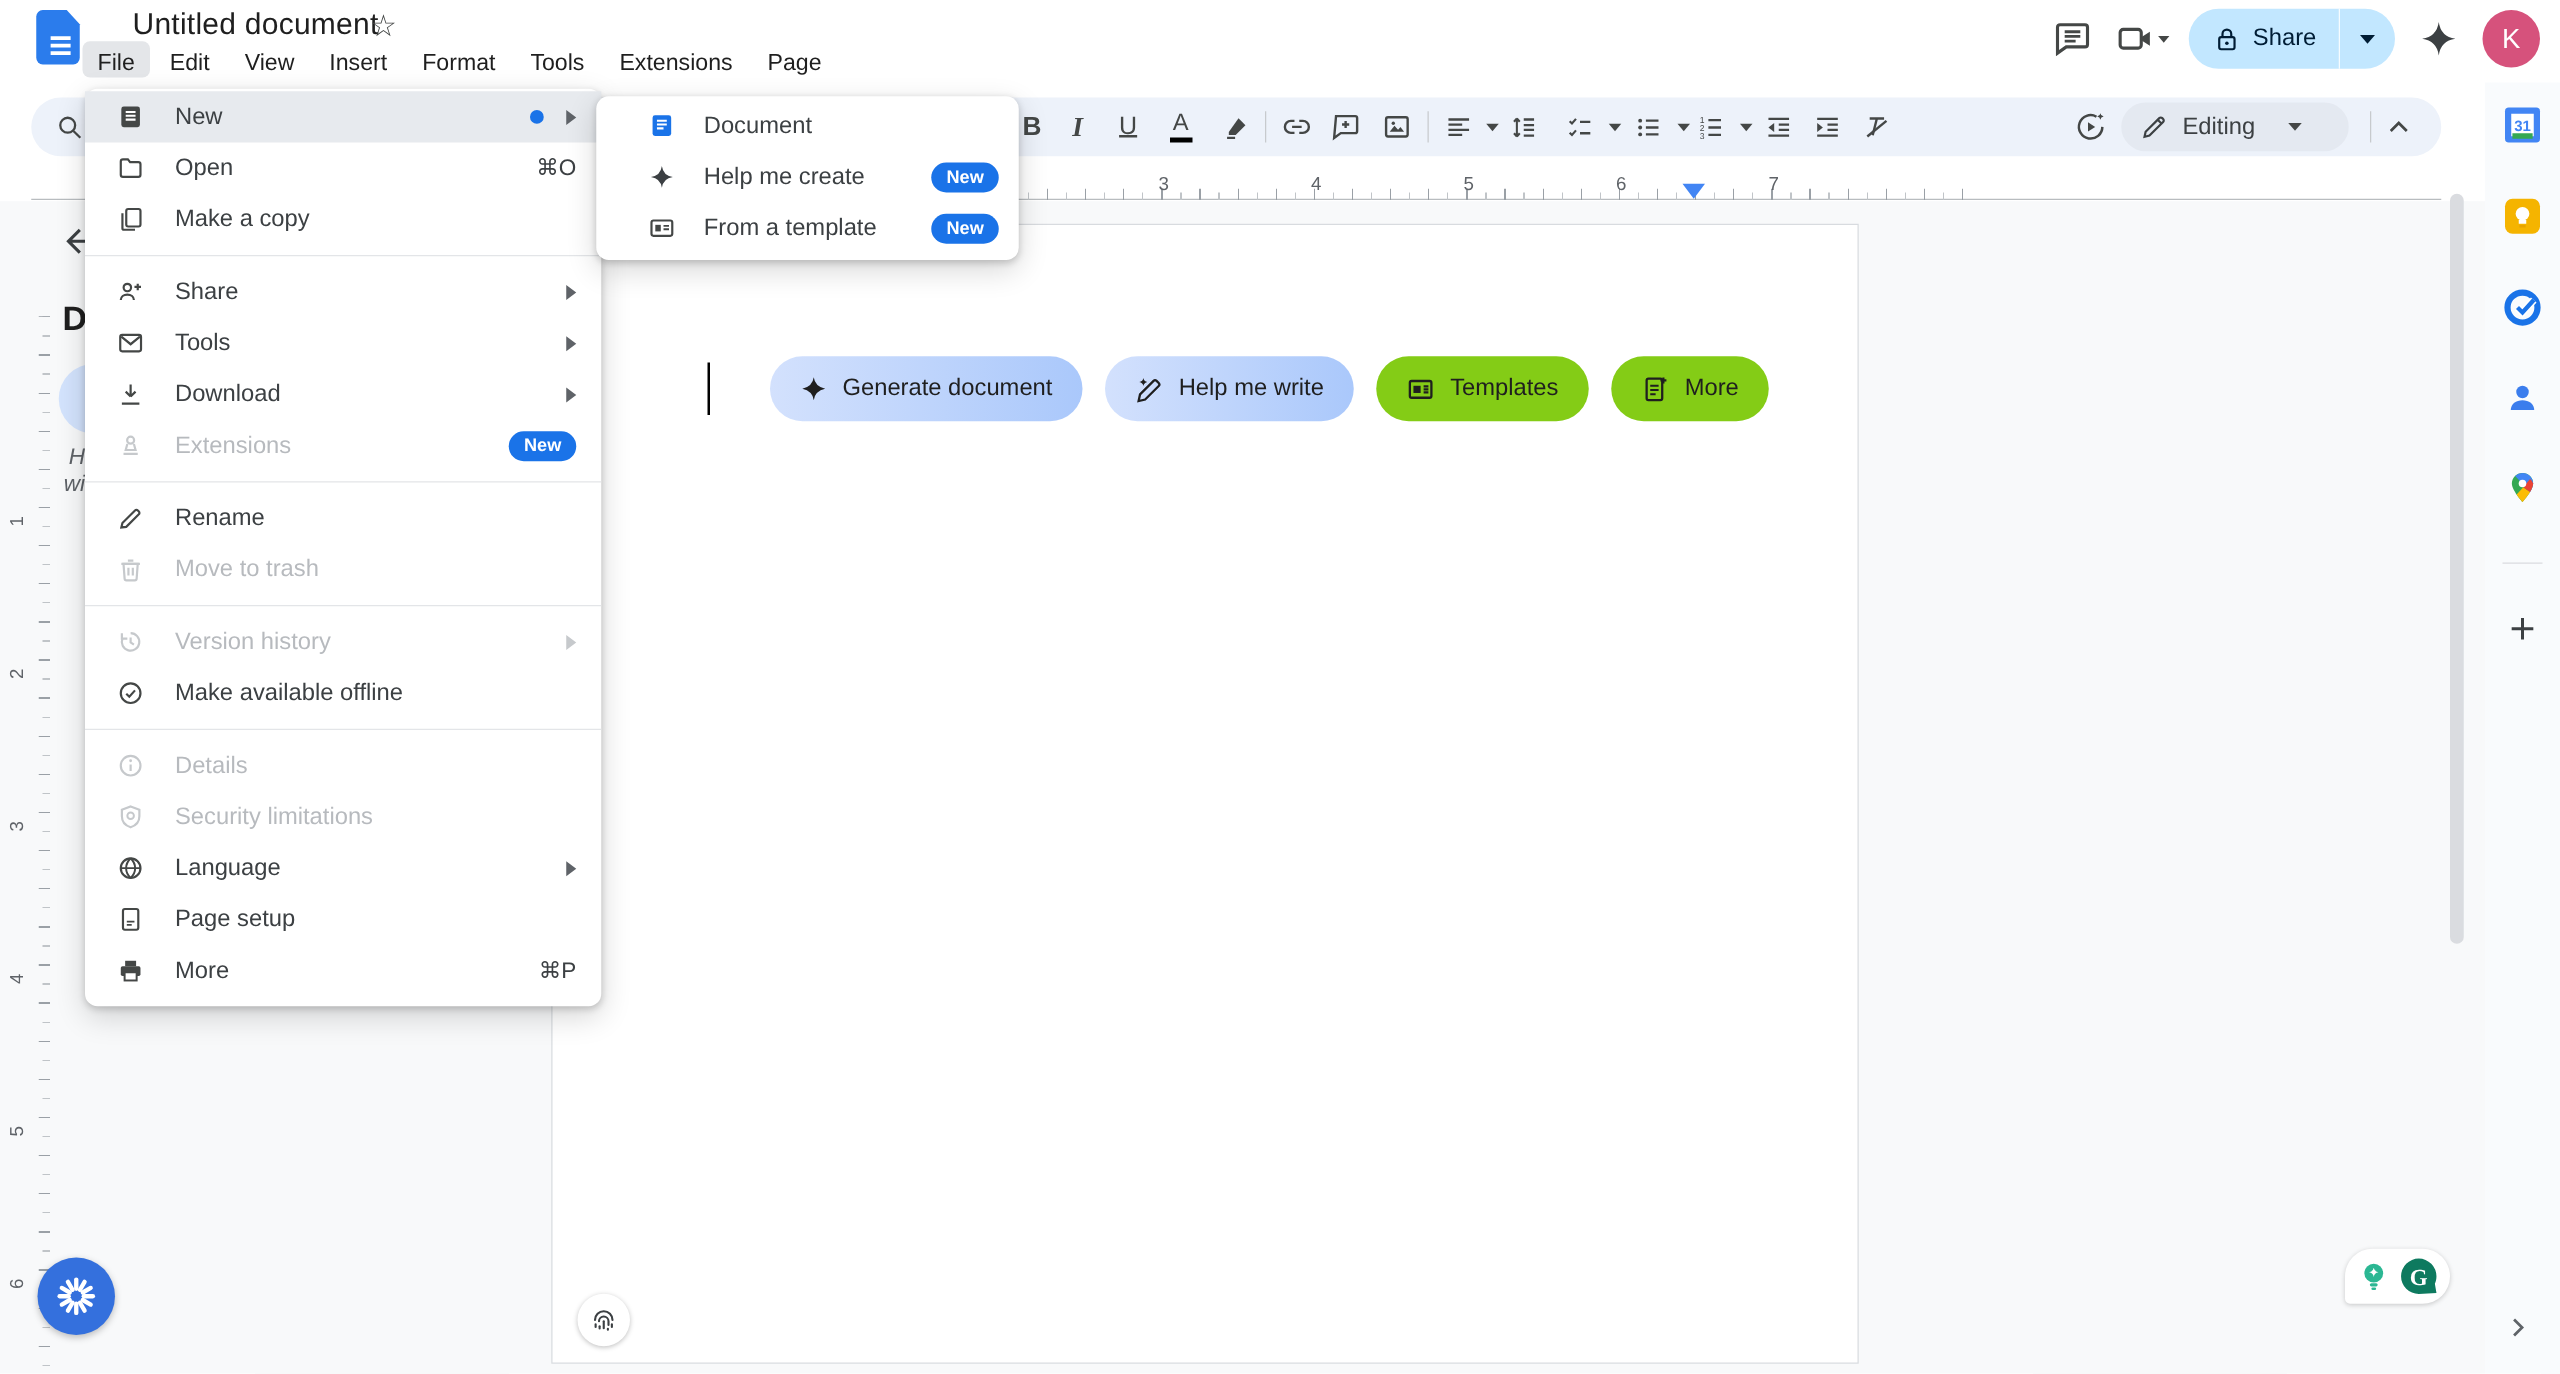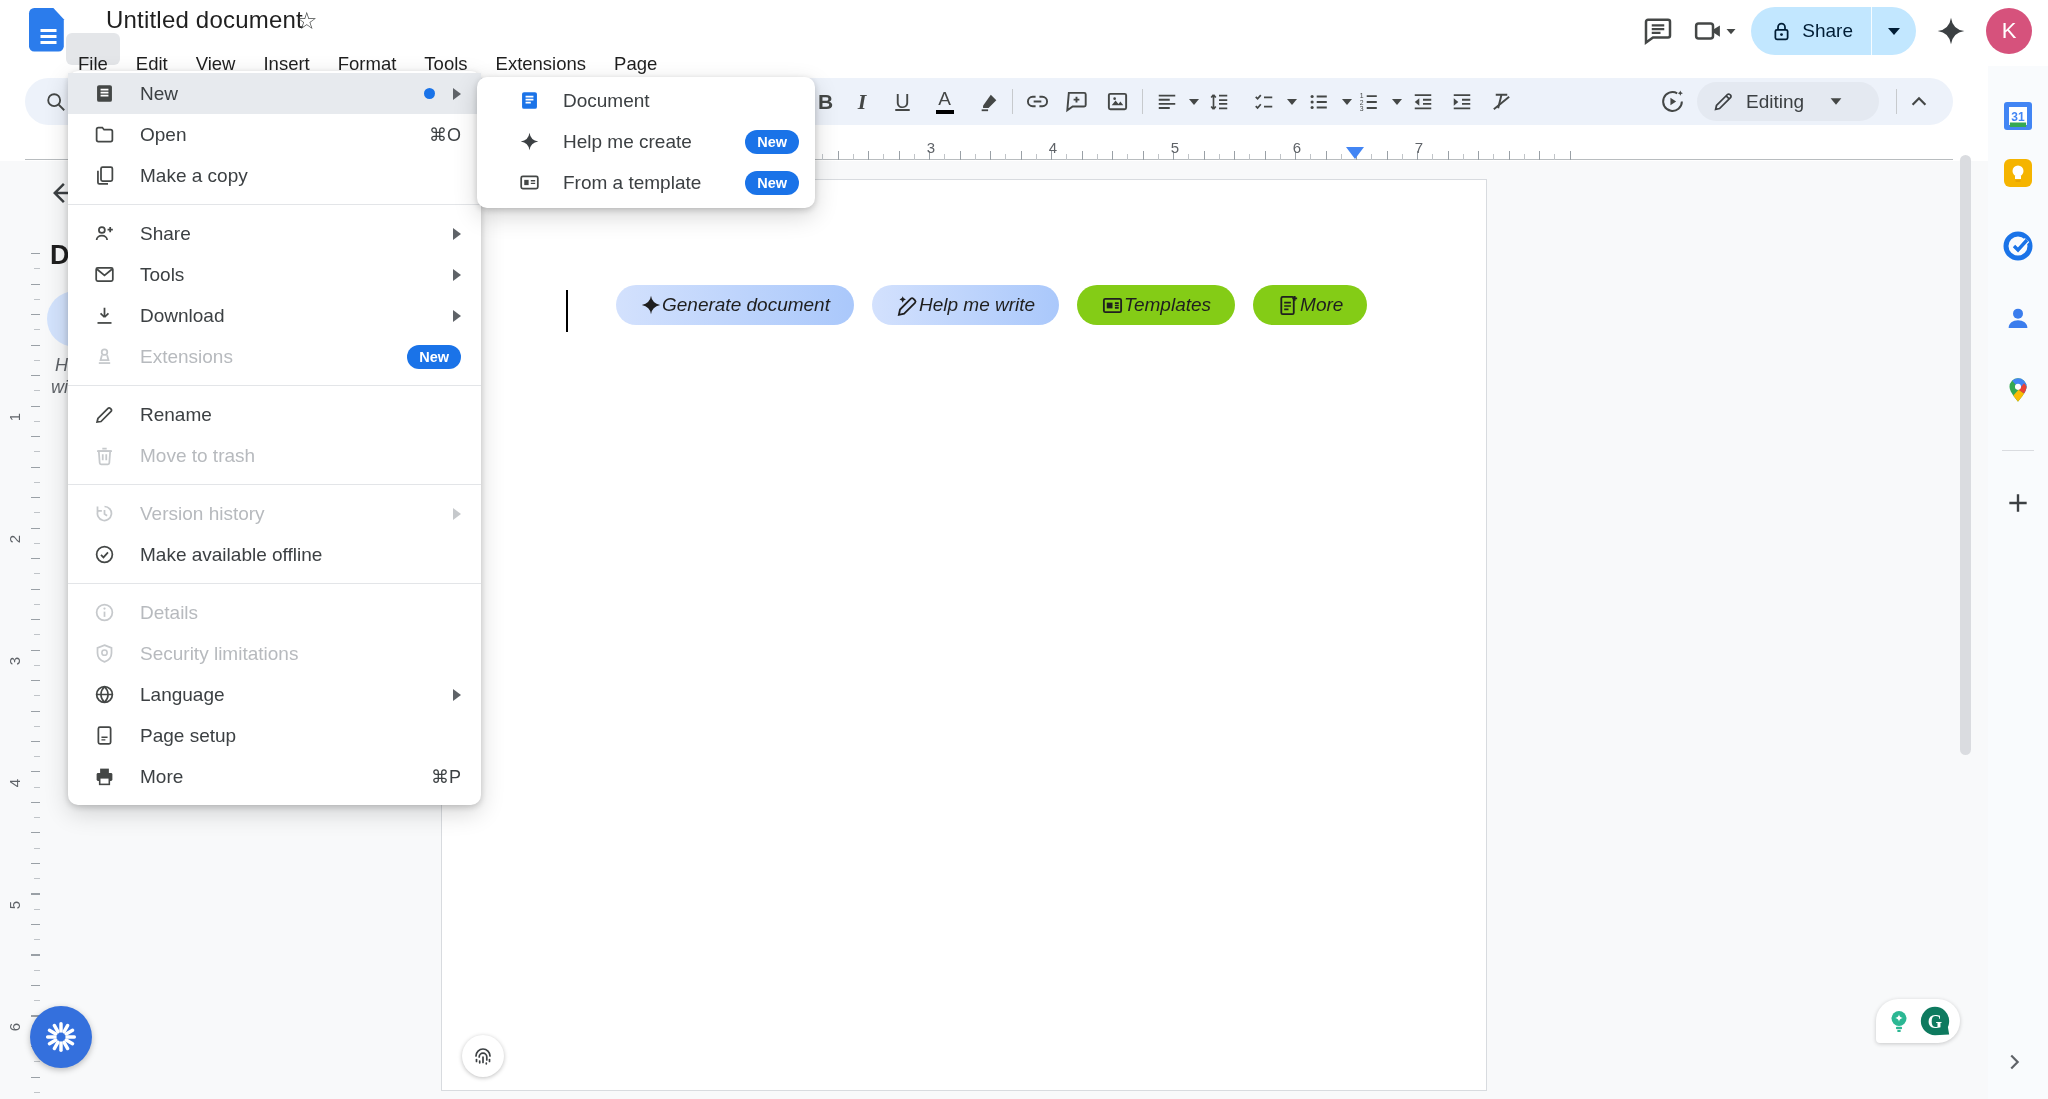--- a/index.html
+++ b/index.html
@@ -16,21 +16,21 @@
     -webkit-font-smoothing:antialiased;
   }
   svg{display:block;}
 
   
   .topbar{position:absolute;left:0;top:0;width:2048px;height:66px;background:#fff;}
   .docs-logo{position:absolute;left:26px;top:8px;width:46px;height:50px;cursor:pointer;}
   .doc-title{position:absolute;left:106px;top:6px;font-size:24px;color:#1f1f1f;letter-spacing:.2px;}
   .star{position:absolute;left:296px;top:7px;font-size:24px;color:#444746;}
   .menu-bar{position:absolute;left:66px;top:33px;display:flex;gap:4px;}
-  .mb-item{height:29px;line-height:29px;padding:16px 12px;font-size:18.5px;color:#1f1f1f;border-radius:6px;cursor:pointer;}
+  .mb-item{height:29px;line-height:29px;padding:2px 12px;font-size:18.5px;color:#1f1f1f;border-radius:6px;cursor:pointer;}
   .mb-item.active{background:#e4e6e9;}
 
   .top-right{position:absolute;right:16px;top:7px;height:48px;display:flex;align-items:center;gap:14px;}
   .icon-btn{width:42px;height:42px;border-radius:50%;display:flex;align-items:center;justify-content:center;cursor:pointer;}
   .cam-wrap{display:flex;align-items:center;gap:2px;cursor:pointer;}
   .caret-down{width:0;height:0;border-left:6px solid transparent;border-right:6px solid transparent;border-top:7px solid #444746;}
   .share-btn{height:48px;background:#c2e7ff;border-radius:24px;display:flex;align-items:center;cursor:pointer;color:#001d35;}
   .share-main{display:flex;align-items:center;gap:10px;padding:0 18px 0 20px;height:100%;}
   .share-label{font-size:19px;font-weight:500;}
   .share-divider{width:1px;height:48px;background:#fff;opacity:.85;}
@@ -65,21 +65,21 @@
     background:
       repeating-linear-gradient(to bottom,#9aa0a6 0 1px,transparent 1px 30.5px) right top/9px 100% no-repeat,
       repeating-linear-gradient(to bottom,#c0c4c8 0 1px,transparent 1px 15.25px) right top/6px 100% no-repeat;}
   .v-num{position:absolute;left:-4px;transform:translateY(-50%) rotate(-90deg);font-size:15px;color:#5f6368;}
 
   
   .canvas{position:absolute;left:0;top:161px;width:1988px;height:938px;background:#f8f9fa;}
   .page{position:absolute;left:441px;top:18px;width:1046px;height:912px;background:#fff;border:1px solid #d8dbdf;}
   .caret-text{position:absolute;left:566px;top:290px;width:2px;height:42px;background:#000;}
   .doc-btns{position:absolute;left:616px;top:285px;display:flex;gap:18px;align-items:center;}
-  .pill-btn{height:40px;border-radius:26px;display:flex;align-items:center;padding:0 24px;font-size:19px;color:#1f1f1f;cursor:pointer;white-space:nowrap;font-style:italic;}
+  .pill-btn{height:52px;border-radius:26px;display:flex;align-items:center;gap:12px;padding:0 24px;font-size:19px;color:#1f1f1f;cursor:pointer;white-space:nowrap;}
   .pill-blue{background:linear-gradient(90deg,#d3e1fd 0%,#aac8fb 100%);}
   .pill-gray{background:#84cc16;}
 
   
   .back-btn{position:absolute;left:44px;top:174px;width:38px;height:38px;display:flex;align-items:center;justify-content:center;cursor:pointer;}
   .frag-heading{position:absolute;left:50px;top:240px;font-size:27px;font-weight:700;color:#1f1f1f;}
   .frag-blob{position:absolute;left:47px;top:291px;width:56px;height:56px;border-radius:50%;background:#d3e3fd;}
   .frag-line{position:absolute;font-size:18px;font-style:italic;color:#5f6368;}
 
   
@@ -561,21 +561,21 @@
           <rect x="6" y="9" width="5" height="6" fill="#444746"></rect>
           <path d="M13.5 10h5M13.5 13h5" stroke="#444746" stroke-width="1.7"></path>
         </svg>
       </span>
     <span class="m-label">From a template</span>
     <span class="badge">New</span>
   </div>
 </div>
 
 <div class="side-panel">
-  <div class="sp-btn" style="top:33px">
+  <div class="sp-btn" style="top:17px">
     <svg width="32" height="32" viewBox="0 0 32 32">
         <rect x="2" y="2" width="28" height="28" rx="3" fill="#4285f4"></rect>
         <rect x="7" y="7" width="18" height="18" fill="#fff"></rect>
         <path d="M7 25h18v5H7z" fill="#34a853" transform="scale(0.9) translate(1.8,0)"></path>
         <text x="16" y="21" font-size="12" font-weight="bold" fill="#4285f4" text-anchor="middle" font-family="sans-serif">31</text>
       </svg>
   </div>
   <div class="sp-btn" style="top:90px">
     <svg width="32" height="32" viewBox="0 0 32 32">
         <rect x="2" y="2" width="28" height="28" rx="6" fill="#f5b400"></rect>

